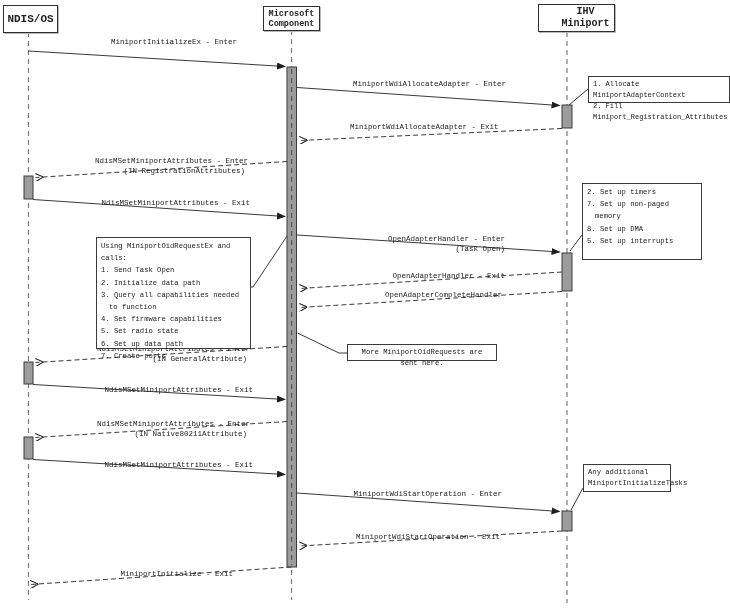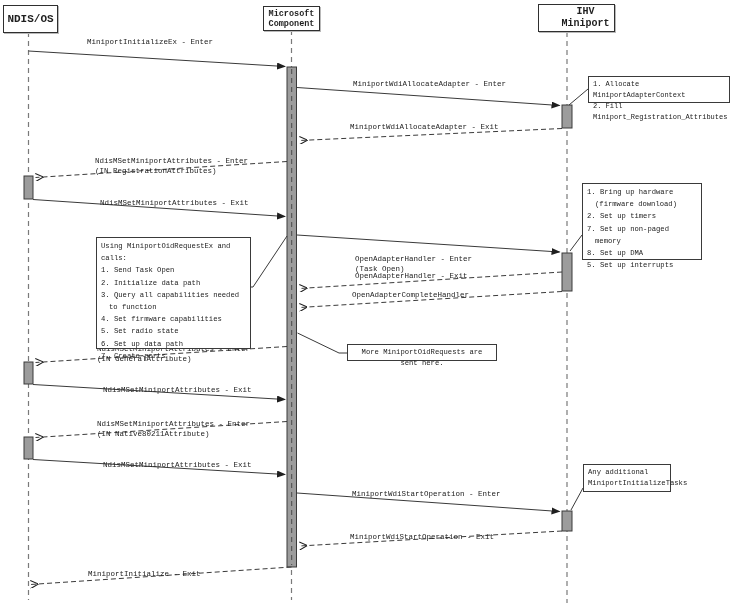--- a/index.html
+++ b/index.html
@@ -8,21 +8,21 @@
     font-family:Liberation Mono, monospace; color:#1f1f1f; overflow:hidden;
   }
   svg.layer { position:absolute; left:0; top:0; }
   .actor {
     position:absolute; background:#fff; border:1px solid #2f2f2f;
     box-shadow:1px 1px 0 #b9b9b9; text-align:center; font-weight:bold;
     display:flex; flex-direction:column; justify-content:center;
   }
   .actor .ln { line-height:12px; }
   .msg {
-    position:absolute; font-size:7.5px; text-align:left; line-height:10px;
+    position:absolute; font-size:7.5px; text-align:right; line-height:10px;
     white-space:nowrap; color:#222;
   }
   .note {
     position:absolute; background:#fff; border:1px solid #3a3a3a;
     font-size:7.2px; line-height:12.2px; color:#222; padding:2px 4px;
     box-sizing:border-box;
   }
   .note .hang { padding-left:8px; text-indent:-8px; }
   .note.center { text-align:center; }
 </style>
@@ -90,21 +90,21 @@
   </div>
 
   <div class="msg" style="left:87px; top:37px; width:150px;">MiniportInitializeEx - Enter</div>
   <div class="msg" style="left:353px; top:79px; width:150px;">MiniportWdiAllocateAdapter - Enter</div>
   <div class="msg" style="left:350px; top:122px; width:145px;">MiniportWdiAllocateAdapter - Exit</div>
   <div class="msg" style="left:95px; top:156px; width:150px;">
     <div>NdisMSetMiniportAttributes - Enter</div>
     <div>(IN RegistrationAttributes)</div>
   </div>
   <div class="msg" style="left:100px; top:198px; width:150px;">NdisMSetMiniportAttributes - Exit</div>
-  <div class="msg" style="left:355px; top:234px; width:150px;margin-top:20px;">
+  <div class="msg" style="left:355px; top:234px; width:150px;">
     <div>OpenAdapterHandler - Enter</div>
     <div>(Task Open)</div>
   </div>
   <div class="msg" style="left:355px; top:271px; width:150px;">OpenAdapterHandler - Exit</div>
   <div class="msg" style="left:352px; top:290px; width:150px;">OpenAdapterCompleteHandler</div>
   <div class="msg" style="left:97px; top:344px; width:150px;">
     <div>NdisMSetMiniportAttributes - Enter</div>
     <div>(IN GeneralAttribute)</div>
   </div>
   <div class="msg" style="left:103px; top:385px; width:150px;">NdisMSetMiniportAttributes - Exit</div>
@@ -116,21 +116,20 @@
   <div class="msg" style="left:352px; top:489px; width:150px;">MiniportWdiStartOperation - Enter</div>
   <div class="msg" style="left:350px; top:532px; width:150px;">MiniportWdiStartOperation - Exit</div>
   <div class="msg" style="left:88px; top:569px; width:145px;">MiniportInitialize - Exit</div>
 
   <div class="note" style="left:588px; top:76px; width:142px; height:27px; line-height:11px; font-size:7px;">
     <div>1. Allocate MiniportAdapterContext</div>
     <div>2. Fill Miniport_Registration_Attributes</div>
   </div>
 
   <div class="note" style="left:582px; top:183px; width:120px; height:77px;">
-    <div class="hang">1. Bring up hardware (firmware download)</div>
     <div class="hang">2. Set up timers</div>
     <div class="hang">7. Set up non-paged memory</div>
     <div class="hang">8. Set up DMA</div>
     <div class="hang">5. Set up interrupts</div>
   </div>
 
   <div class="note" style="left:96px; top:237px; width:155px; height:112px;">
     <div>Using MiniportOidRequestEx and calls:</div>
     <div class="hang">1. Send Task Open</div>
     <div class="hang">2. Initialize data path</div>

